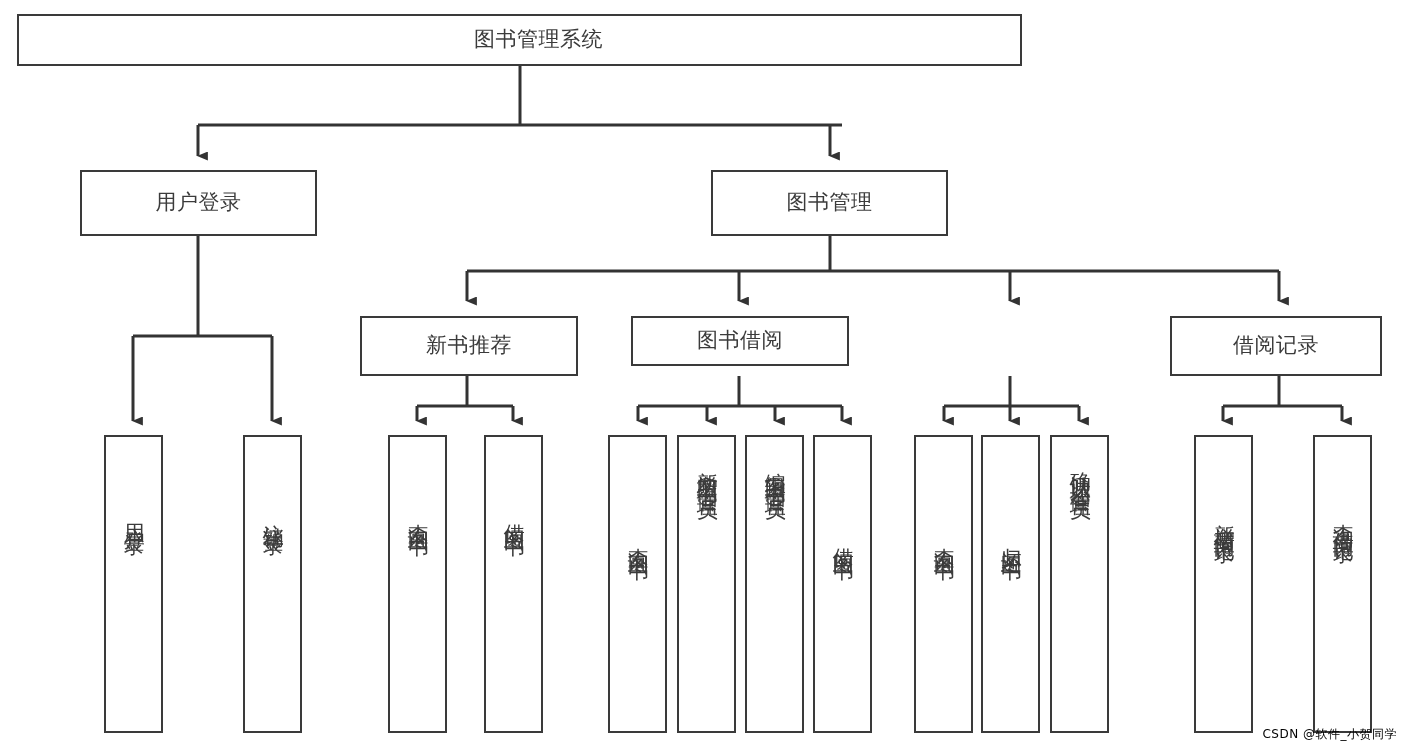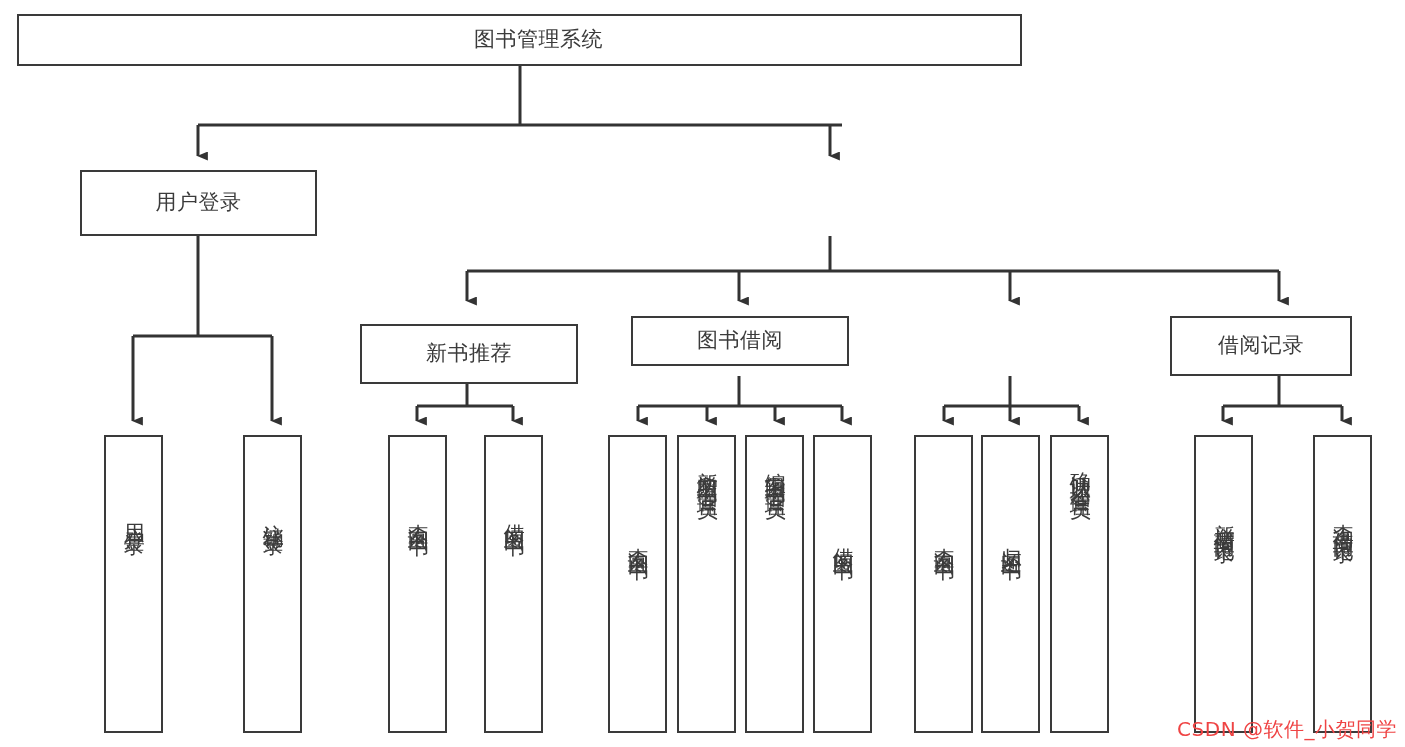--- a/index.html
+++ b/index.html
@@ -53,22 +53,22 @@
     white-space: nowrap;
     display: block;
   }
   .node.leaf.mid .vtext { margin-top: 58px; }
   .node.leaf.mid2 .vtext { margin-top: 82px; }
   .node.leaf.top .vtext { margin-top: 6px; }
   .watermark {
     position: absolute;
     right: 8px;
     bottom: 4px;
-    font-size: 20px;
-    color: #ef4444;
+    font-size: 12px;
+    color: #000000;
     white-space: nowrap;
     letter-spacing: 0.5px;
     margin-top: 21px;
   }
 </style>
 </head>
 <body>
 
 <div id="stage">
 
@@ -122,28 +122,31 @@
     </g>
   </svg>
 
   <div class="node h" style="left:17px; top:14px; width:1005px; height:52px;padding-left:38px;">
     <span>图书管理系统</span>
   </div>
 
   <div class="node h" style="left:80px; top:170px; width:237px; height:66px;">
     <span>用户登录</span>
   </div>
+  <div class="node h" style="left:711px; top:170px; width:237px; height:66px;">
+    <span>图书管理</span>
+  </div>
 
-  <div class="node h" style="left:360px; top:316px; width:218px; height:60px;margin-top:8px;">
+  <div class="node h" style="left:360px; top:316px; width:218px; height:60px;">
     <span>新书推荐</span>
   </div>
   <div class="node h" style="left:631px; top:316px; width:218px; height:50px;">
     <span>图书借阅</span>
   </div>
-  <div class="node h" style="left:1170px; top:316px; width:182px; height:60px;">
+  <div class="node h" style="left:1170px; top:316px; width:212px; height:60px;">
     <span>借阅记录</span>
   </div>
 
   <div class="node leaf mid" style="left:104px; top:435px; width:59px; height:298px;">
     <span class="vtext">用户登录</span>
   </div>
   <div class="node leaf mid" style="left:243px; top:435px; width:59px; height:298px;">
     <span class="vtext">注销登录</span>
   </div>
 

